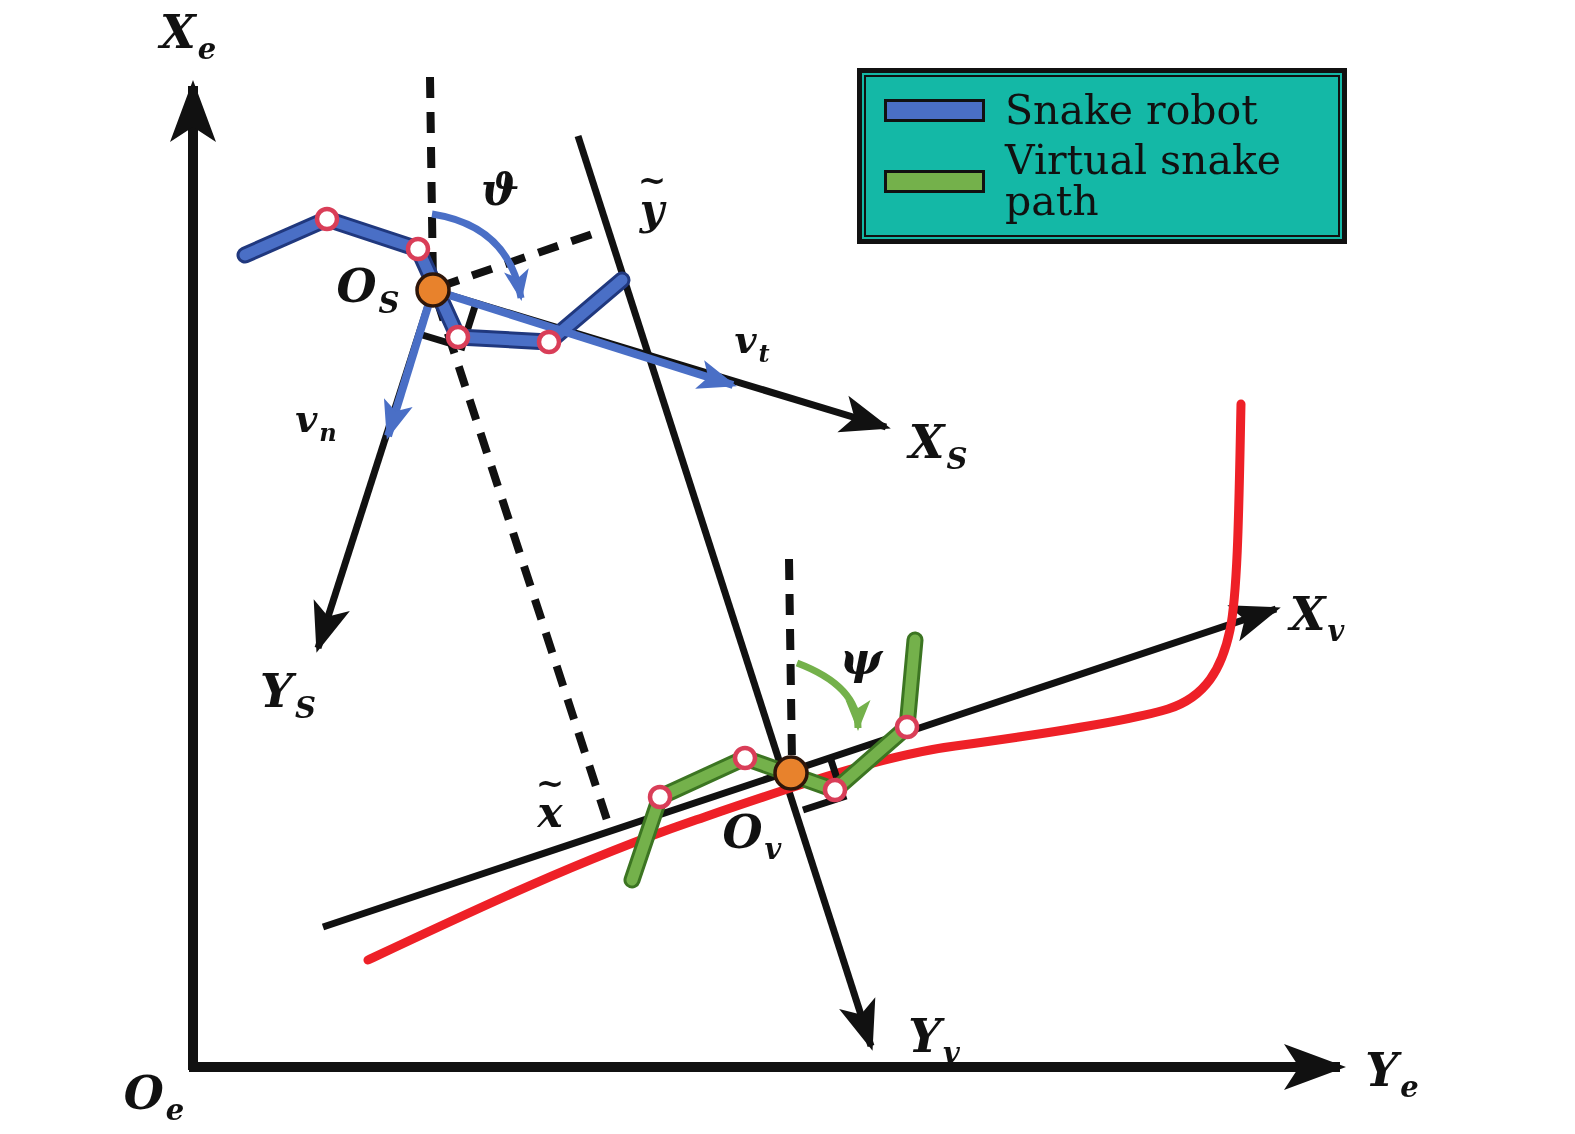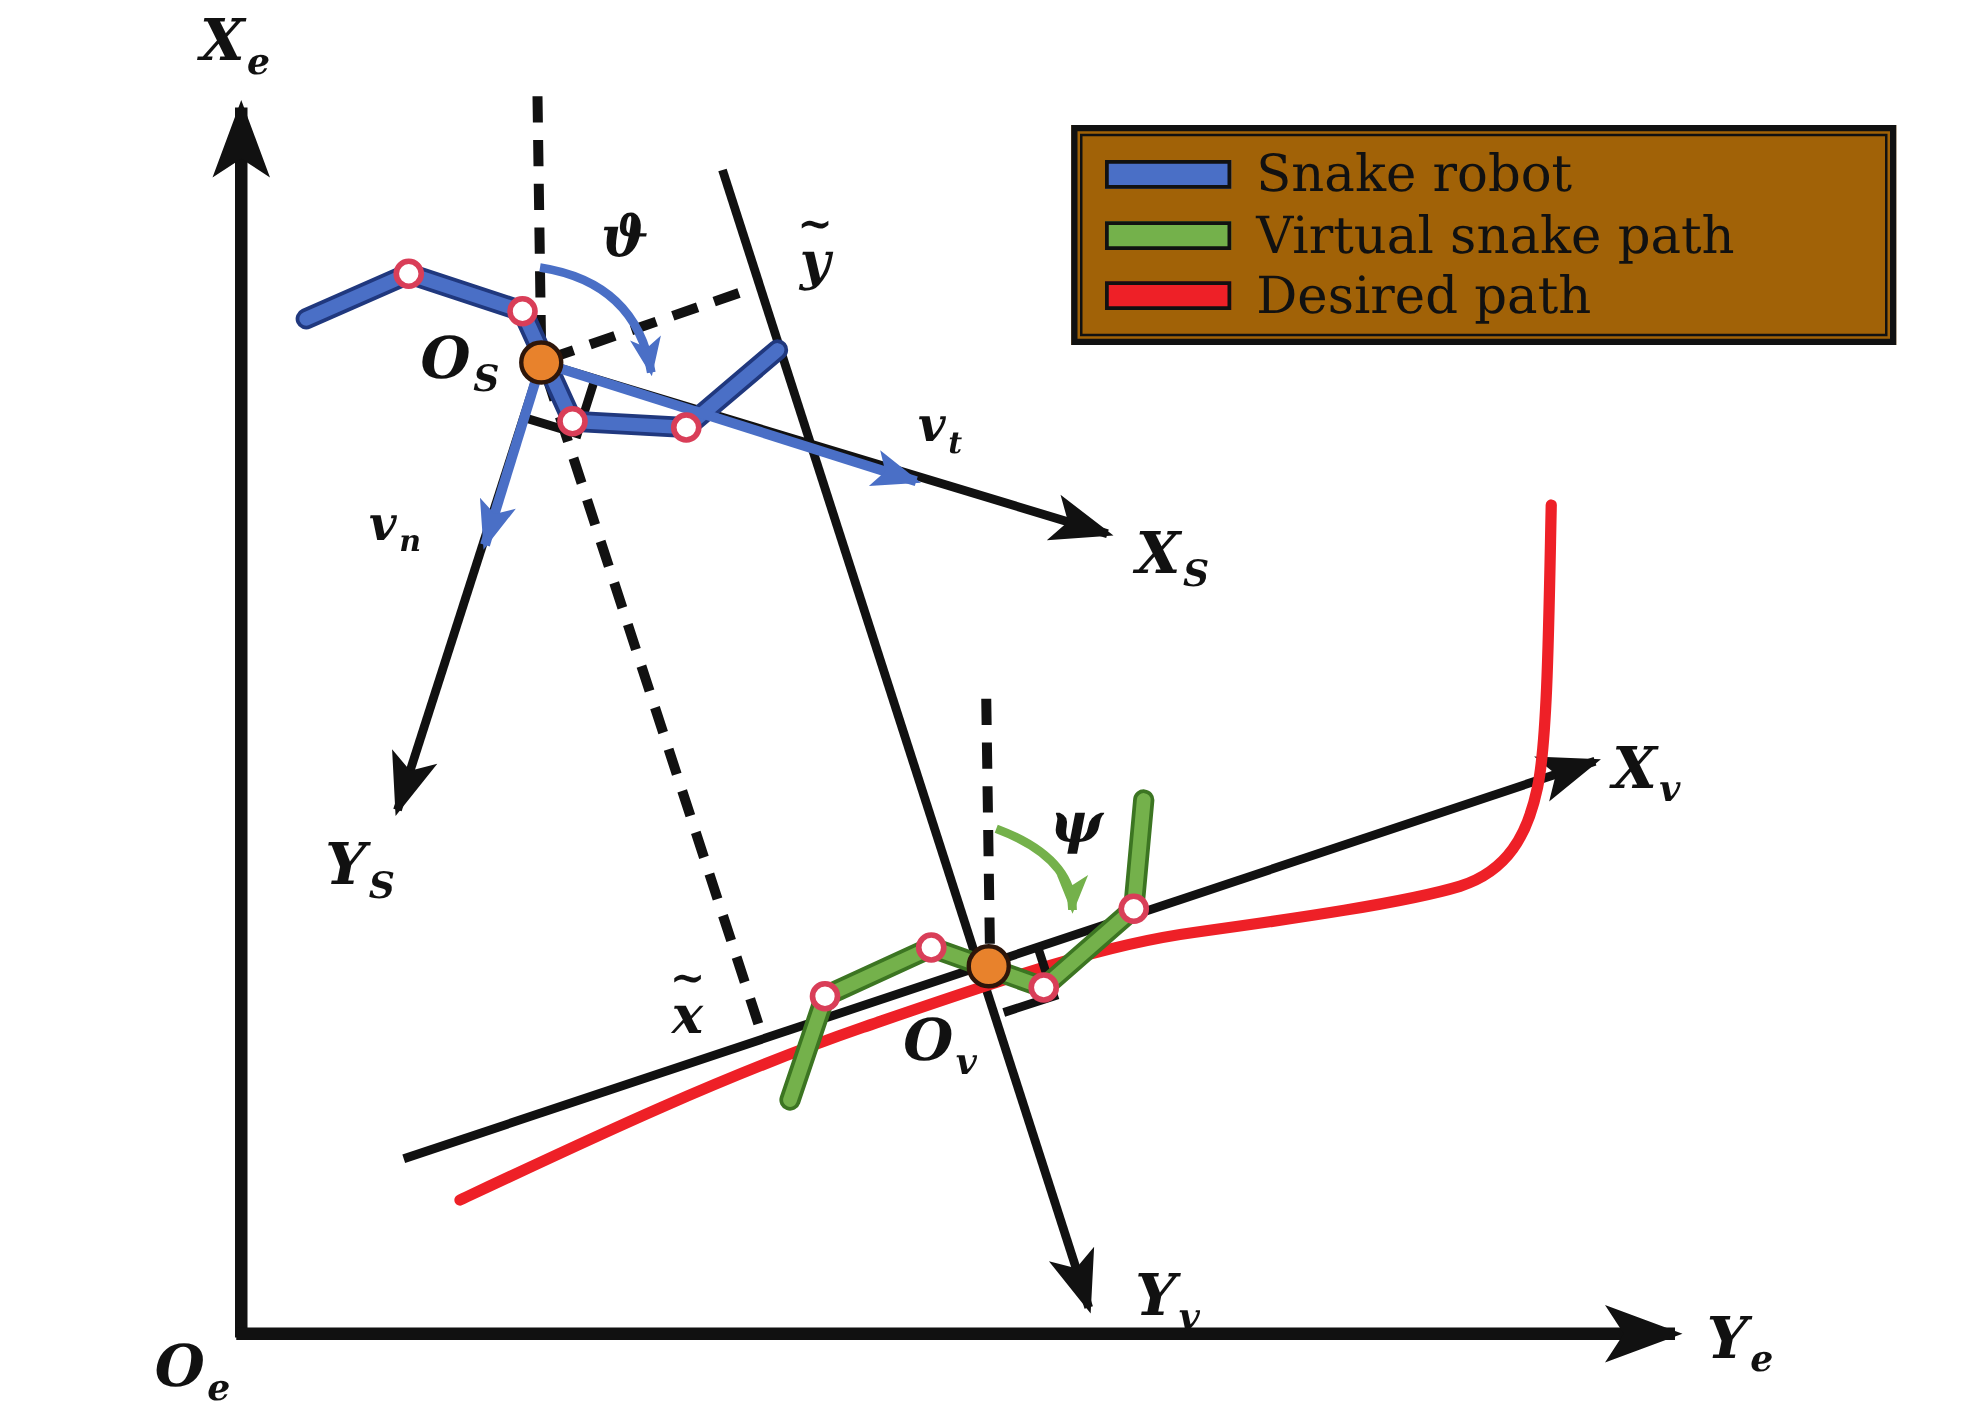--- a/index.html
+++ b/index.html
@@ -14,22 +14,22 @@
   .lbl .m{font-size:46px;}
   .lbl .s{font-size:29px;margin-left:2px;transform:translateY(11px);display:inline-block;}
   .lbl.small .m{font-size:38px;}
   .lbl.small .s{font-size:24px;transform:translateY(9px);}
   .lbl.angle .m{font-size:45px;}
   .lbl.tilde{flex-direction:column;align-items:center;}
   .lbl.tilde .acc{font-size:34px;height:13px;line-height:13px;margin-bottom:2px;}
   .lbl.tilde .m{font-size:42px;}
 
   
-  .legend{position:absolute;left:857px;top:68px;width:660px;height:176px;
-          border:5px solid #111;box-sizing:border-box;background:#a16207;margin-top:32px;}
+  .legend{position:absolute;left:857px;top:68px;width:490px;height:176px;
+          border:5px solid #111;box-sizing:border-box;background:#14b8a6;}
   .legend-inner{position:absolute;left:2px;top:2px;right:2px;bottom:2px;border:2px solid #111;
           display:flex;flex-direction:column;justify-content:space-evenly;padding:3px 0;}
   .legend-row{display:flex;align-items:center;gap:20px;padding-left:18px;}
   .legend-swatch{width:101px;height:23px;border:3px solid #111;box-sizing:border-box;flex:0 0 auto;}
   .legend-label{font-size:41px;color:#111;line-height:1;}
 </style>
 </head>
 <body>
 
 <div id="fig">
@@ -172,20 +172,16 @@
   <div class="legend">
     <div class="legend-inner">
       <div class="legend-row">
         <span class="legend-swatch" style="background-color: rgb(74, 111, 198);"></span>
         <span class="legend-label">Snake robot</span>
       </div>
       <div class="legend-row">
         <span class="legend-swatch" style="background-color: rgb(116, 177, 75);"></span>
         <span class="legend-label">Virtual snake path</span>
       </div>
-      <div class="legend-row">
-        <span class="legend-swatch" style="background-color: rgb(238, 32, 39);"></span>
-        <span class="legend-label">Desired path</span>
-      </div>
     </div>
   </div>
 
 </div>
 
 </body></html>

